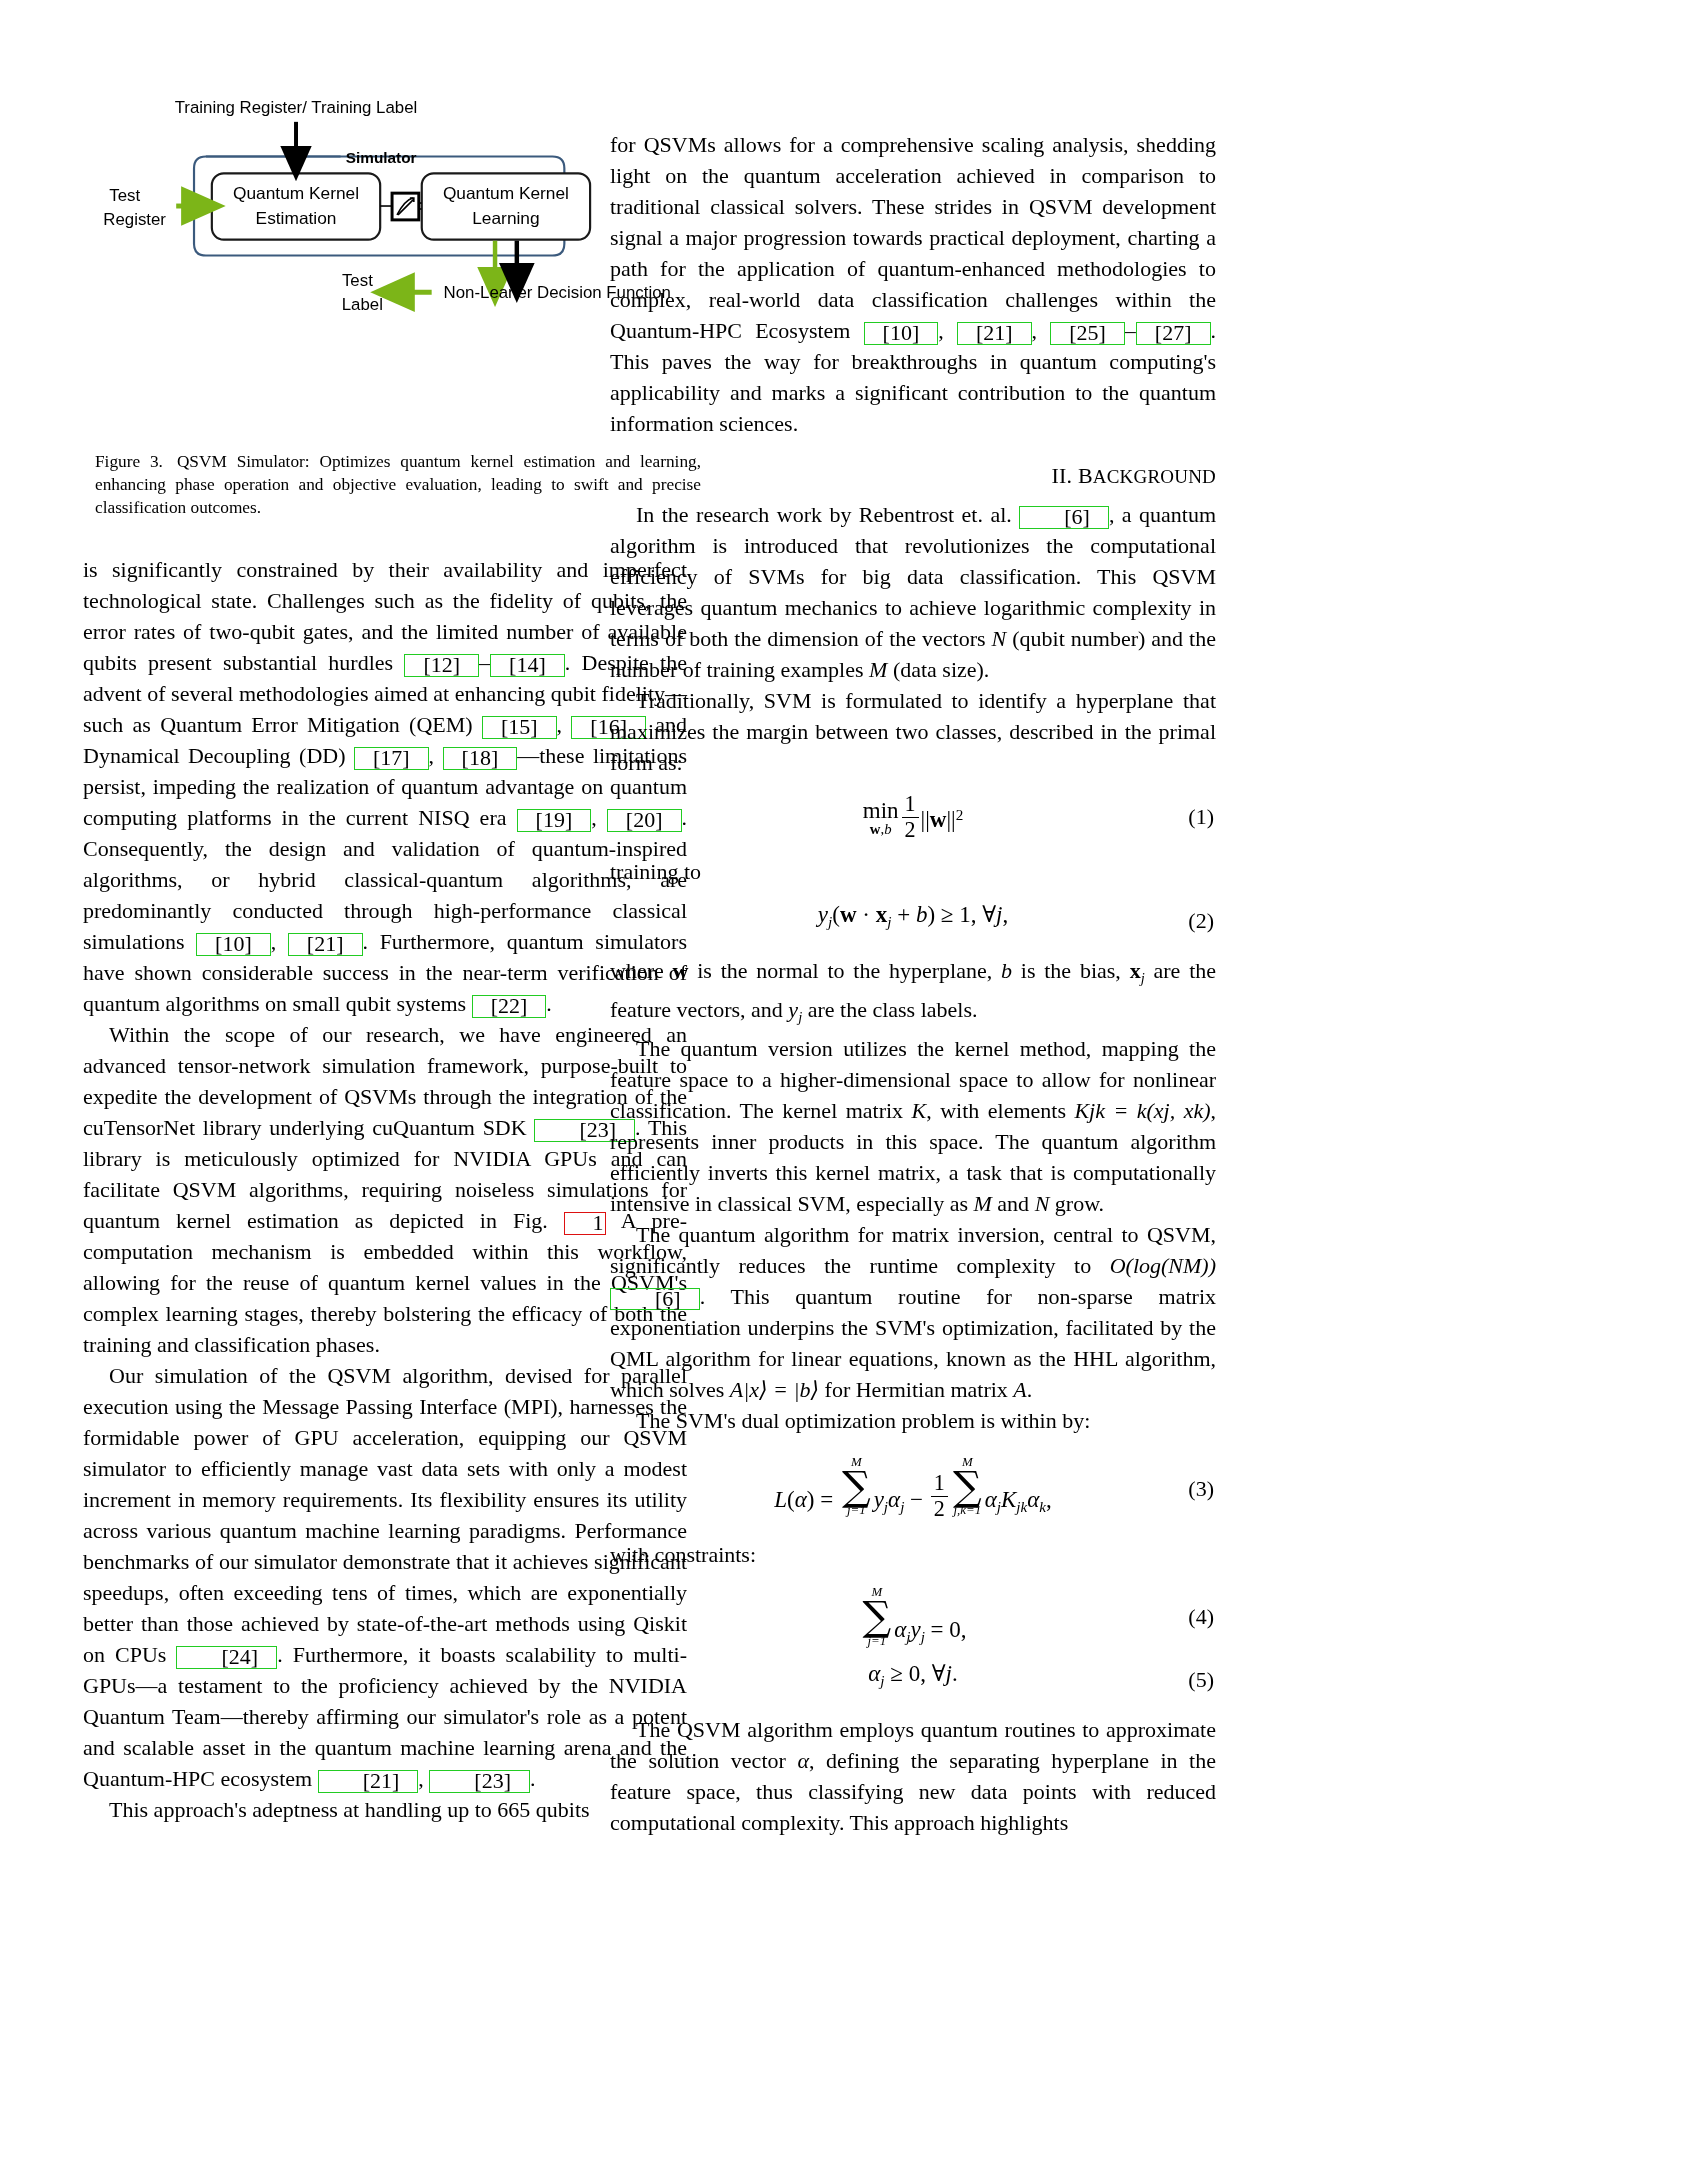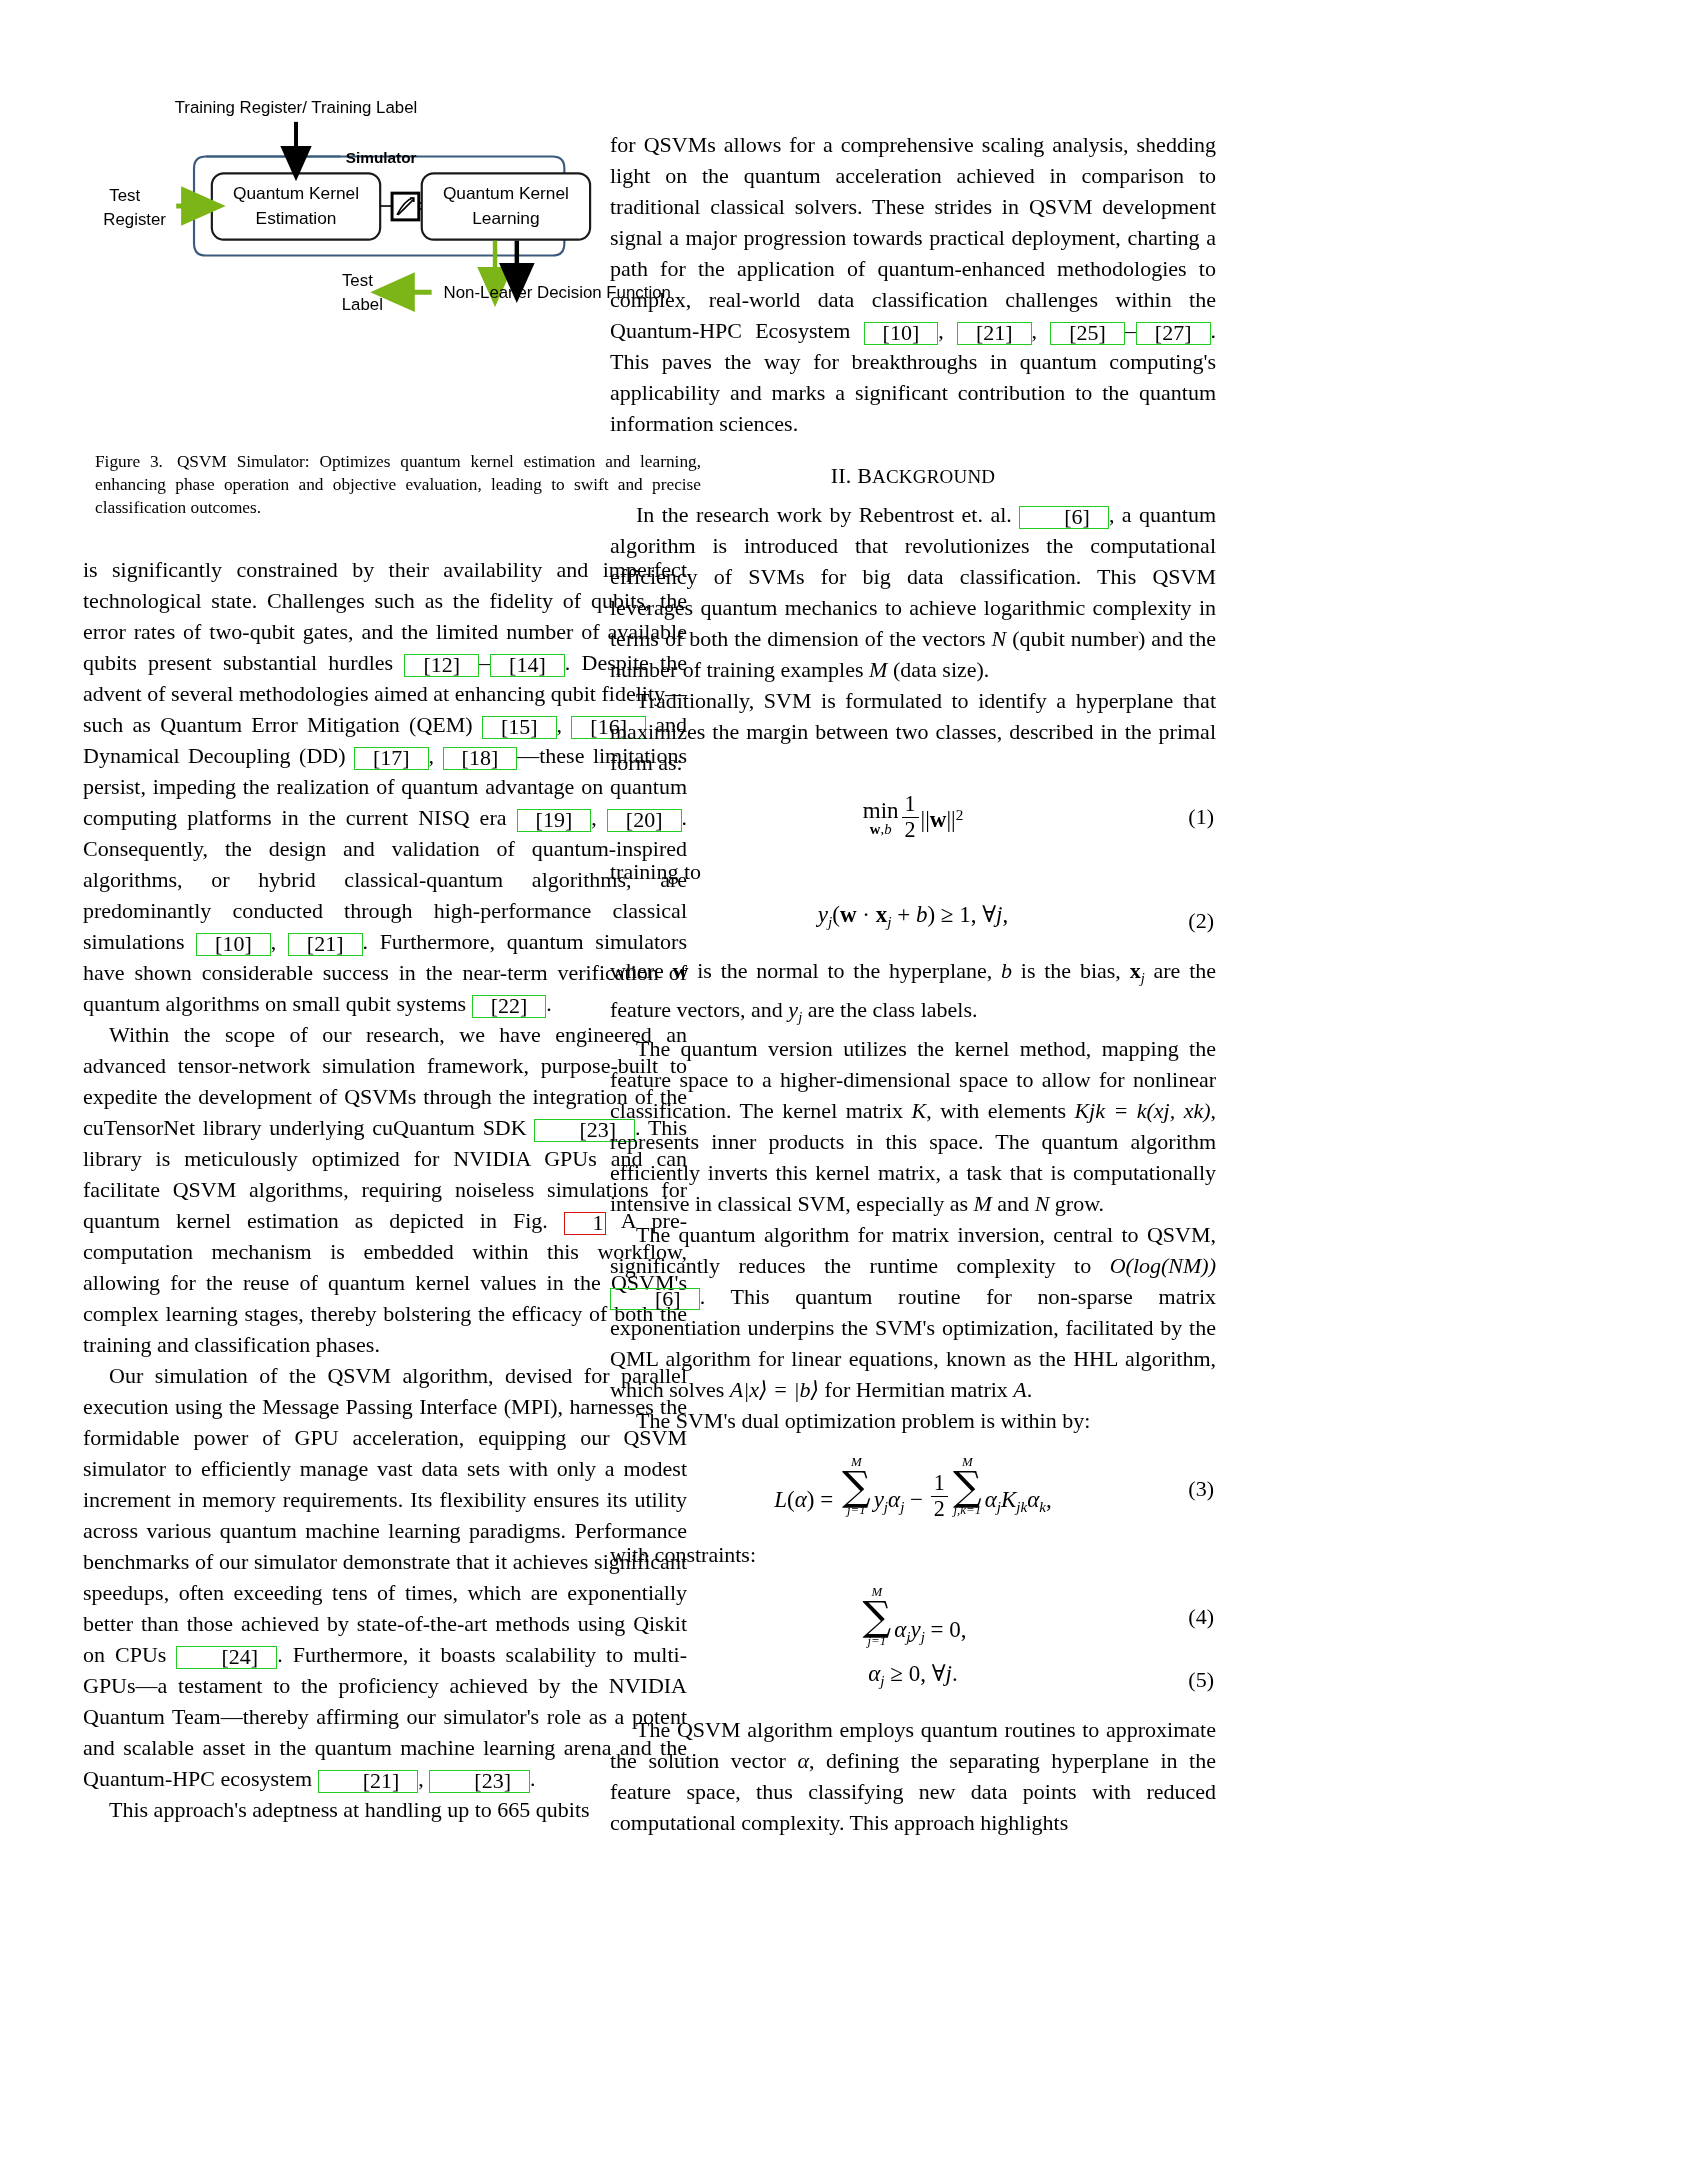--- a/index.html
+++ b/index.html
@@ -74,21 +74,21 @@
     top: 450px;
     width: 606px;
     font-size: 17.3px;
     line-height: 23px;
     text-align: justify;
   }
   .fig-caption .lead { margin-right: 14px; }
 
   
   .sec-head {
-    text-align: center;
+    text-align: right;
     font-size: 22px;
     margin: 24px 0 10px 0;
     letter-spacing: 0.2px;
   }
   .sec-head .num { font-variant: normal; }
   .sc {
     font-size: 19px;
     text-transform: uppercase;
   }
   .sc .cap { font-size: 22px; }

